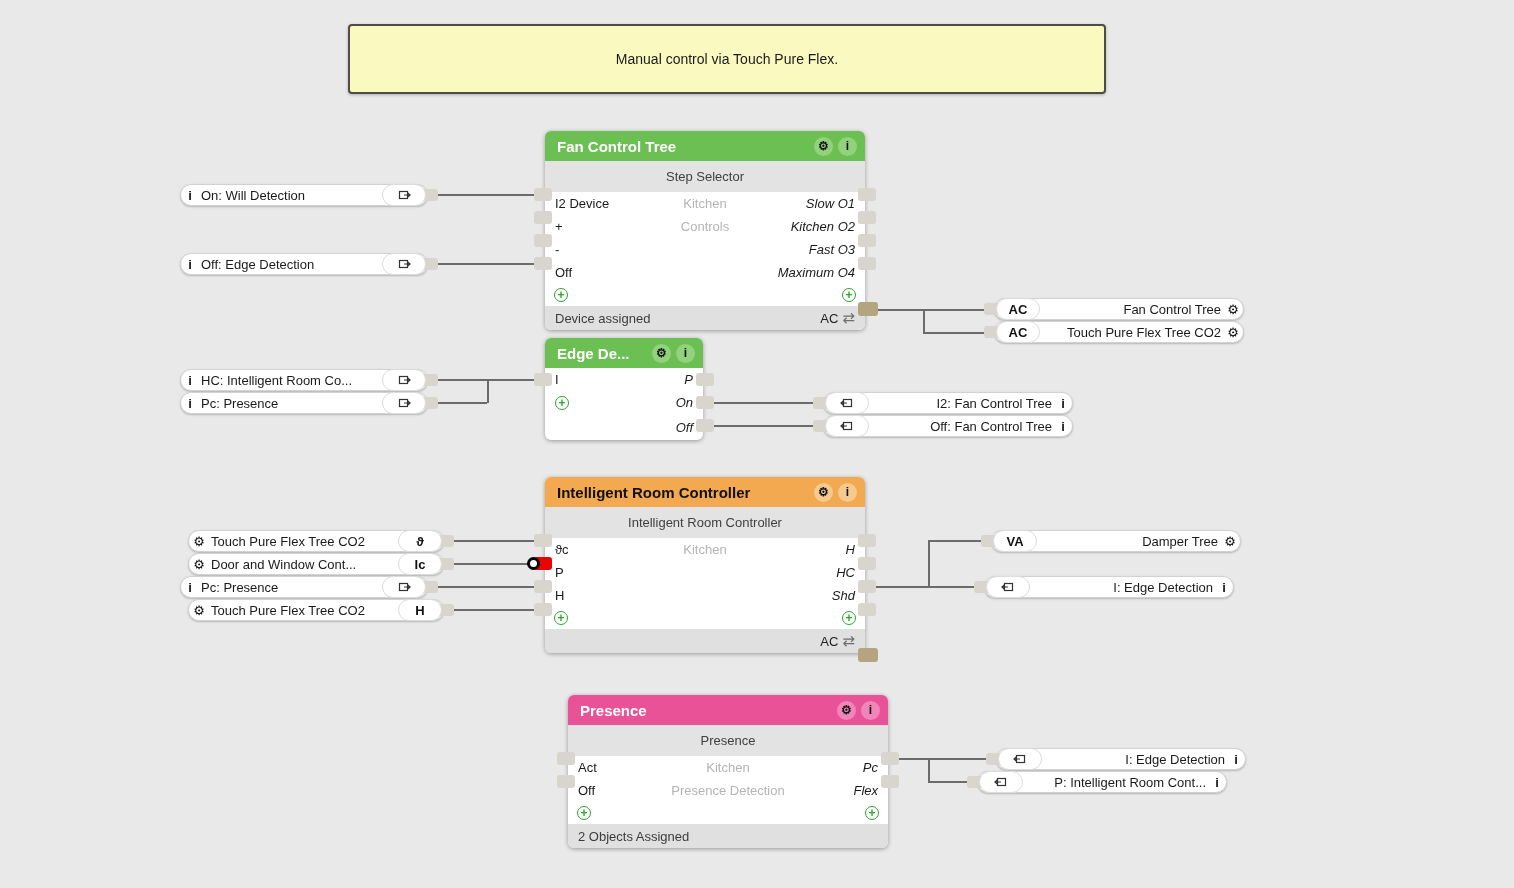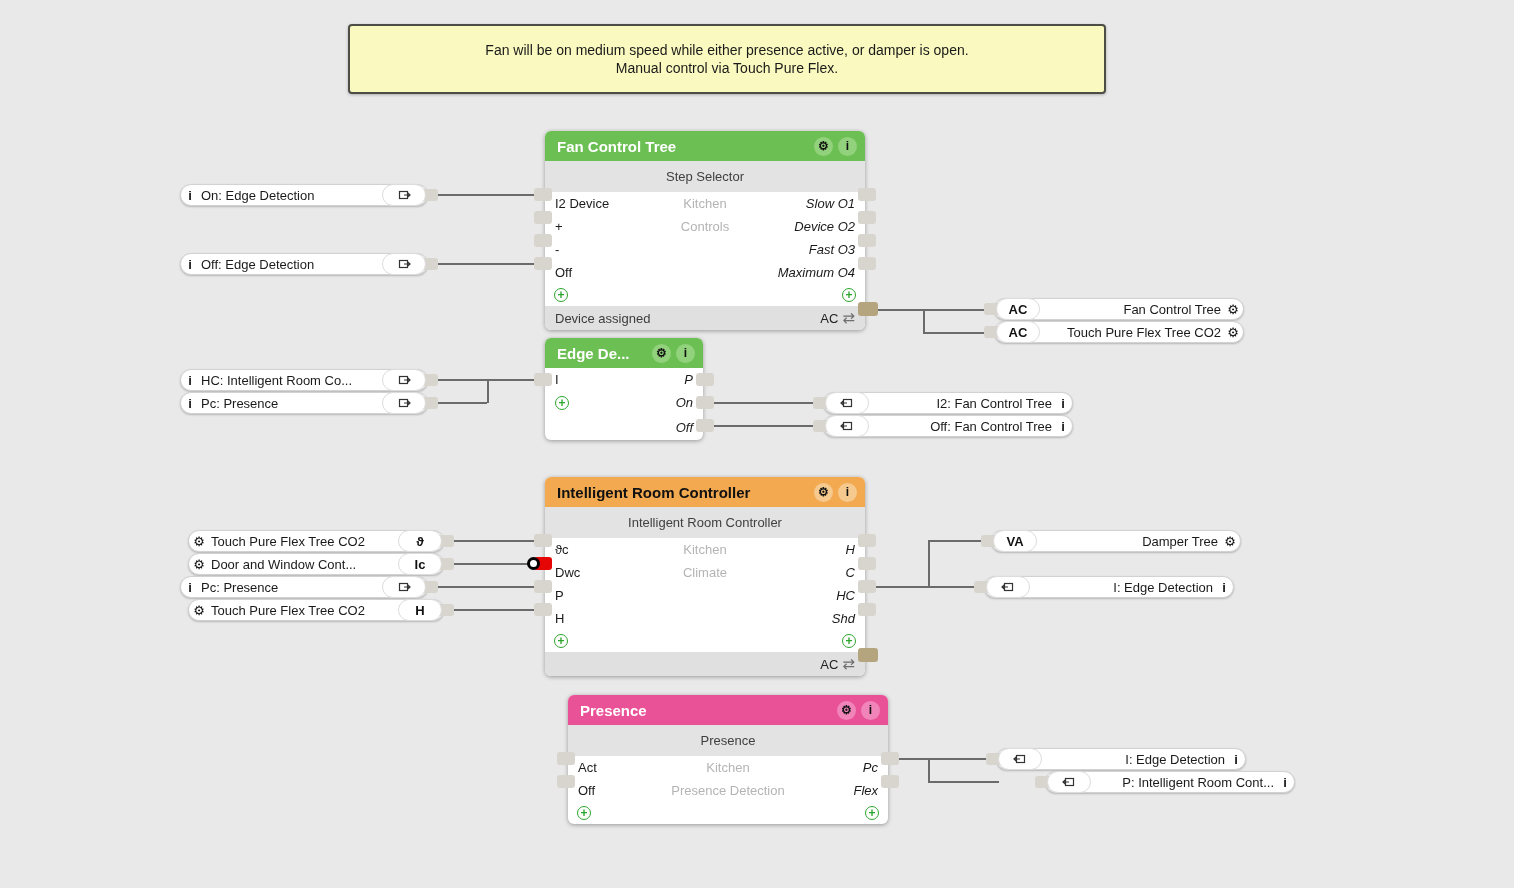--- a/index.html
+++ b/index.html
@@ -99,21 +99,20 @@
     border:1px solid #dcdcdc; background:#fff; border-radius:11px;
     display:flex; align-items:center; justify-content:center;
     font-weight:bold; font-size:13px; color:#111;
   }
   .badge svg { display:block; }
 </style>
 </head>
 <body>
 
 <div class="note">
-  <div>Fan will be on medium speed while either presence active, or damper is open.</div>
   <div>Manual control via Touch Pure Flex.</div>
 </div>
 
 <div class="wire h" style="left:432px; top:194px; width:113px;"></div>
 <div class="wire h" style="left:432px; top:263px; width:113px;"></div>
 <div class="wire h" style="left:432px; top:379px; width:113px;"></div>
 <div class="wire h" style="left:432px; top:402px; width:55px;"></div>
 <div class="wire v" style="left:487px; top:379px; height:24px;"></div>
 <div class="wire h" style="left:447px; top:540px; width:98px;"></div>
 <div class="wire h" style="left:447px; top:563px; width:94px;"></div>
@@ -149,21 +148,21 @@
   </div>
   <div class="subt">Step Selector</div>
   <div class="rows">
     <div class="row">
       <span class="lbl-l">I2 Device</span>
       <span class="lbl-r">Slow O1</span>
       <span class="center-lbl" style="top:4px;">Kitchen</span>
     </div>
     <div class="row">
       <span class="lbl-l">+</span>
-      <span class="lbl-r">Device O2</span>
+      <span class="lbl-r">Kitchen O2</span>
       <span class="center-lbl" style="top:4px;">Controls</span>
     </div>
     <div class="row">
       <span class="lbl-l">-</span>
       <span class="lbl-r">Fast O3</span>
     </div>
     <div class="row">
       <span class="lbl-l">Off</span>
       <span class="lbl-r">Maximum O4</span>
     </div>
@@ -225,25 +224,20 @@
     <span class="hbtn">i</span>
   </div>
   <div class="subt">Intelligent Room Controller</div>
   <div class="rows">
     <div class="row">
       <span class="lbl-l">ϑc</span>
       <span class="lbl-r">H</span>
       <span class="center-lbl" style="top:4px;">Kitchen</span>
     </div>
     <div class="row">
-      <span class="lbl-l">Dwc</span>
-      <span class="lbl-r">C</span>
-      <span class="center-lbl" style="top:4px;">Climate</span>
-    </div>
-    <div class="row">
       <span class="lbl-l">P</span>
       <span class="lbl-r">HC</span>
     </div>
     <div class="row">
       <span class="lbl-l">H</span>
       <span class="lbl-r">Shd</span>
     </div>
   </div>
   <div class="plusrow">
     <span class="plus">+</span>
@@ -278,26 +272,29 @@
     <div class="row">
       <span class="lbl-l">Off</span>
       <span class="lbl-r">Flex</span>
       <span class="center-lbl" style="top:4px;">Presence Detection</span>
     </div>
   </div>
   <div class="plusrow">
     <span class="plus">+</span>
     <span class="plus right">+</span>
   </div>
+  <div class="foot">
+    <span>2 Objects Assigned</span>
+  </div>
 </div>
 
 <div class="pill" style="left:180px; top:184px; width:248px;">
   <span class="pstub r"></span>
   <span class="mini">i</span>
-  <span class="plab">On: Edge Detection</span>
+  <span class="plab">On: Will Detection</span>
   <span class="badge">
       <svg width="16" height="16" viewBox="0 0 16 16">
         <rect x="3.5" y="4.5" width="8" height="7" fill="none" stroke="#333" stroke-width="1.2"></rect>
         <path d="M8 8h6M11.5 5.8 14 8l-2.5 2.2" fill="none" stroke="#333" stroke-width="1.2"></path>
       </svg>
     </span>
 </div>
 <div class="pill" style="left:180px; top:253px; width:248px;">
   <span class="pstub r"></span>
   <span class="mini">i</span>
@@ -416,21 +413,21 @@
   <span class="pstub l"></span>
   <span class="badge">
       <svg width="16" height="16" viewBox="0 0 16 16">
         <rect x="4.5" y="4.5" width="8" height="7" fill="none" stroke="#333" stroke-width="1.2"></rect>
         <path d="M8 8H2M4.5 5.8 2 8l2.5 2.2" fill="none" stroke="#333" stroke-width="1.2"></path>
       </svg>
     </span>
   <span class="plab right">I: Edge Detection</span>
   <span class="mini">i</span>
 </div>
-<div class="pill" style="left:1045px; top:771px; width:250px;">
+<div class="pill" style="left:977px; top:771px; width:250px;">
   <span class="pstub l"></span>
   <span class="badge">
       <svg width="16" height="16" viewBox="0 0 16 16">
         <rect x="4.5" y="4.5" width="8" height="7" fill="none" stroke="#333" stroke-width="1.2"></rect>
         <path d="M8 8H2M4.5 5.8 2 8l2.5 2.2" fill="none" stroke="#333" stroke-width="1.2"></path>
       </svg>
     </span>
   <span class="plab right">P: Intelligent Room Cont...</span>
   <span class="mini">i</span>
 </div>

